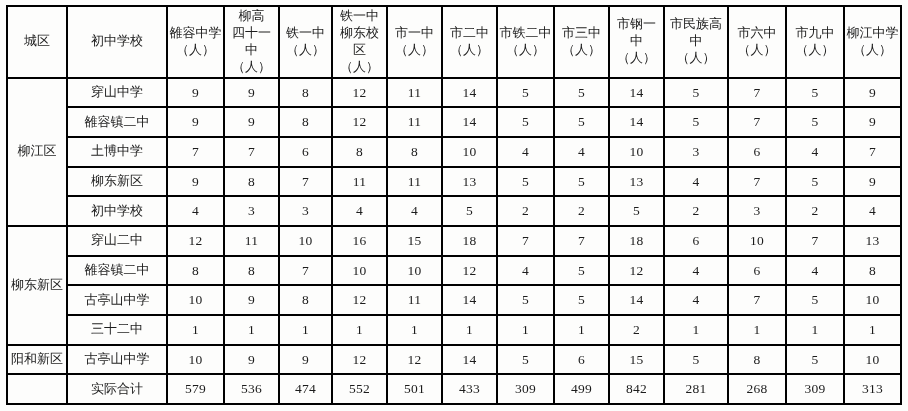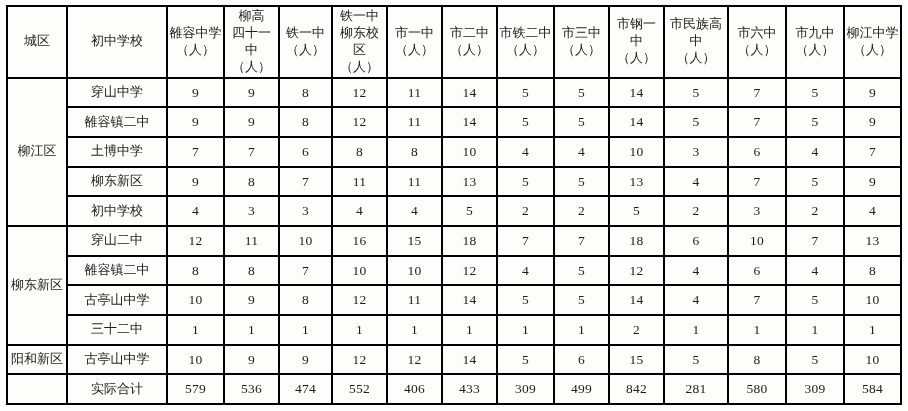--- a/index.html
+++ b/index.html
@@ -251,25 +251,25 @@
           <td class="num">5</td>
           <td class="num">10</td>
         </tr>
         <tr>
           <td></td>
           <td>实际合计</td>
           <td class="num">579</td>
           <td class="num">536</td>
           <td class="num">474</td>
           <td class="num">552</td>
-          <td class="num">406</td>
+          <td class="num">501</td>
           <td class="num">433</td>
           <td class="num">309</td>
           <td class="num">499</td>
           <td class="num">842</td>
           <td class="num">281</td>
-          <td class="num">580</td>
+          <td class="num">268</td>
           <td class="num">309</td>
-          <td class="num">584</td>
+          <td class="num">313</td>
         </tr>
       </tbody>
   </table>
 </div>
 
 </body></html>

